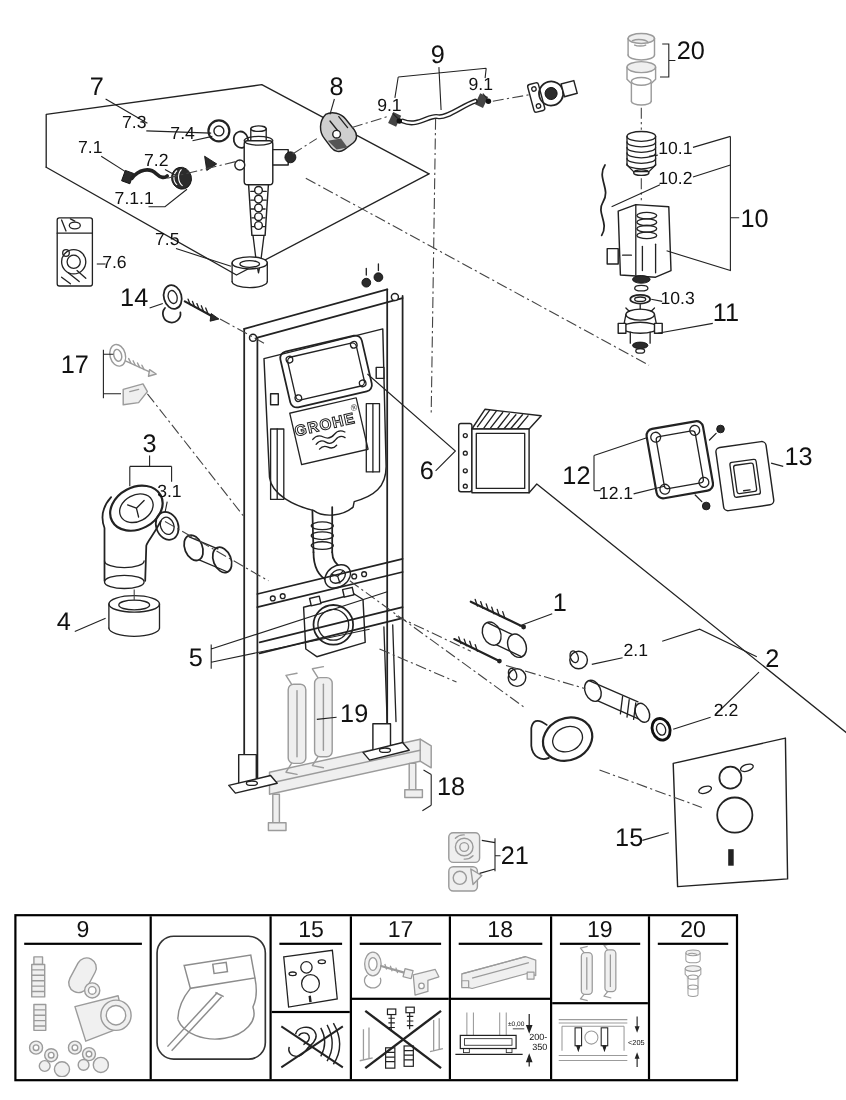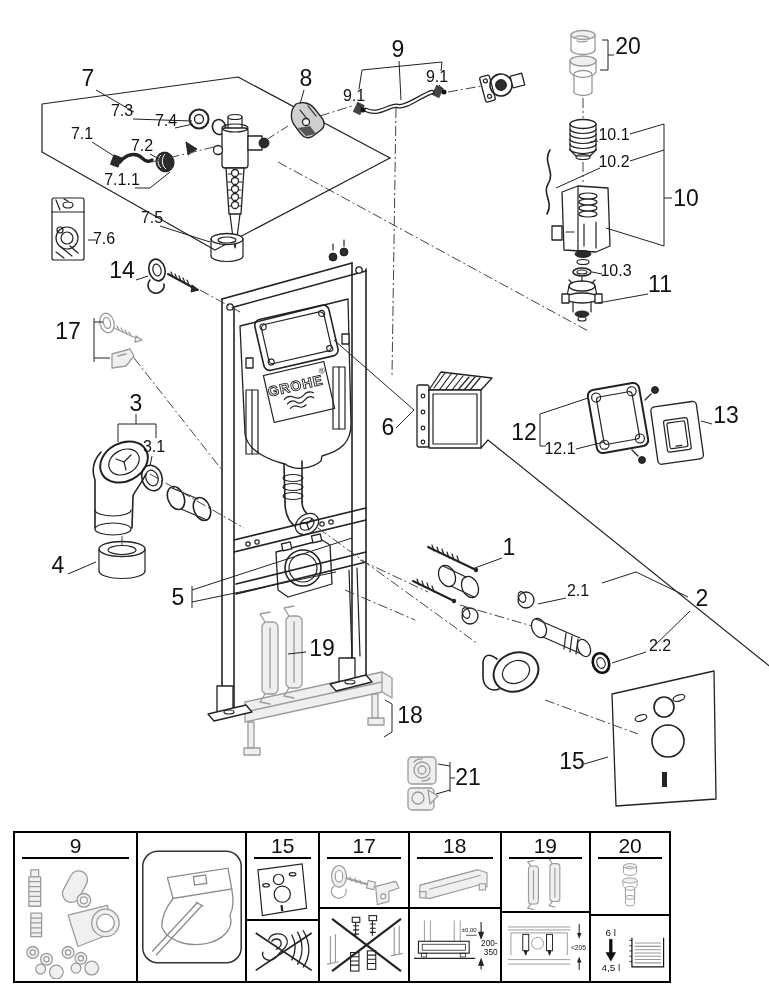--- a/index.html
+++ b/index.html
@@ -745,33 +745,16 @@
             <path d="M23,10 a7,2.5 0 0 1 13,1" fill="none"></path>
             <ellipse cx="30" cy="30" rx="11" ry="4"></ellipse>
                 <path d="M19,30 v8 l4,4 v24 M41,30 v8 l-4,4 v24"></path>
             <ellipse cx="30" cy="42" rx="7" ry="3" fill="none"></ellipse>
                 <ellipse cx="30" cy="56" rx="7" ry="3" fill="none"></ellipse>
             <path d="M23,66 a7,3 0 0 0 14,0" fill="none"></path>
           </g>
         </svg>
       </div>
     </div>
-    <div class="sub-bot">
-      <svg width="88" height="62" viewBox="0 0 118 70">
-        <text x="30" y="16" text-anchor="middle" style="font:15px 'Liberation Sans',sans-serif" fill="#111">6 l</text>
-        <line x1="30" y1="20" x2="30" y2="42" stroke="#111" stroke-width="5"></line>
-        <polygon points="22,40 38,40 30,54" fill="#111"></polygon>
-        <text x="30" y="68" text-anchor="middle" style="font:15px 'Liberation Sans',sans-serif" fill="#111">4,5 l</text>
-        <g>
-          <path d="M62,18 L62,62 L110,62 L110,18" fill="none" stroke="#111" stroke-width="1.8"></path>
-          <g stroke="#999" stroke-width="1.6">
-            <path d="M66,26 h40 M66,31 h40 M66,36 h40 M66,41 h40 M66,46 h40 M66,51 h40 M66,56 h40"></path>
-          </g>
-          <g stroke="#111" stroke-width="1.2">
-            <path d="M58,22 h4 M58,30 h4 M58,38 h4 M58,46 h4 M58,54 h4"></path>
-          </g>
-        </g>
-      </svg>
-    </div>
   </div>
 
 </div>
 </div>
 
 </body></html>

